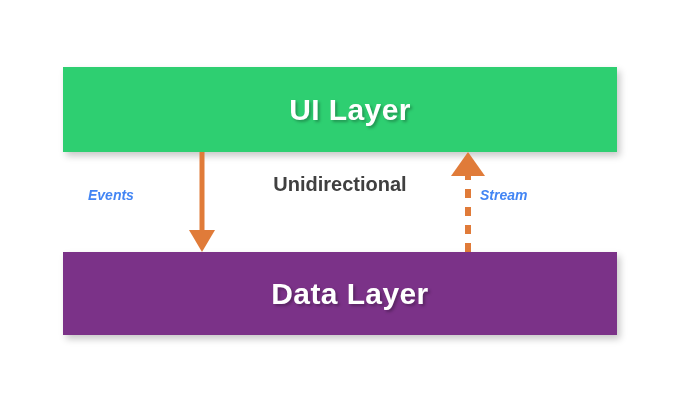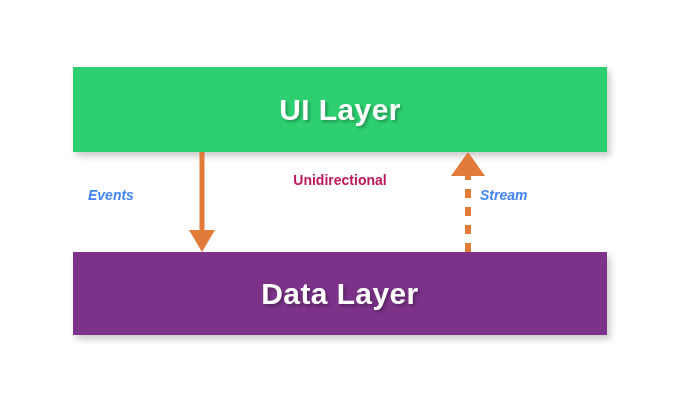--- a/index.html
+++ b/index.html
@@ -19,26 +19,27 @@
     width: 680px;
     height: 409px;
     background: #ffffff;
     border-radius: 14px;
     overflow: hidden;
   }
 
   
   .layer-box {
     position: absolute;
-    left: 73px;
+    left: 63px;
     width: 534px;
     display: flex;
     align-items: center;
     justify-content: center;
     box-shadow: 3px 4px 7px rgba(0,0,0,0.22);
+    padding-left: 20px;
   }
 
   #ui-layer-box {
     top: 67px;
     height: 85px;
     background: #2ecf71;
   }
 
   #data-layer-box {
     top: 252px;
@@ -64,22 +65,22 @@
     width: 680px;
     height: 100px;
   }
 
   #flow-caption {
     position: absolute;
     left: 225px;
     top: 20px;
     width: 230px;
     text-align: center;
-    color: #be185d;
-    font-size: 14px;
+    color: #404040;
+    font-size: 20px;
     font-weight: bold;
     line-height: 1.28;
     user-select: none;
   }
   #flow-caption .cap-line { display: block; }
 
   .side-label {
     position: absolute;
     color: #4285f4;
     font-size: 14px;

